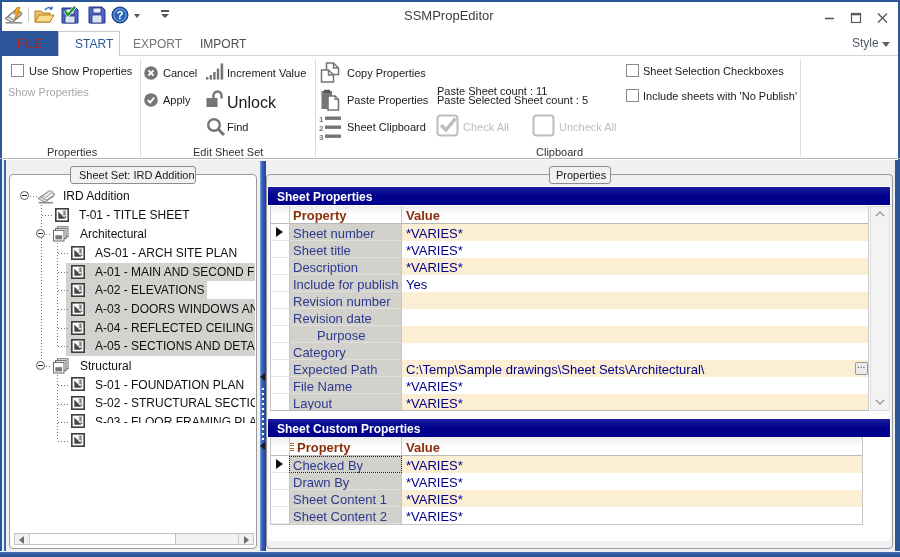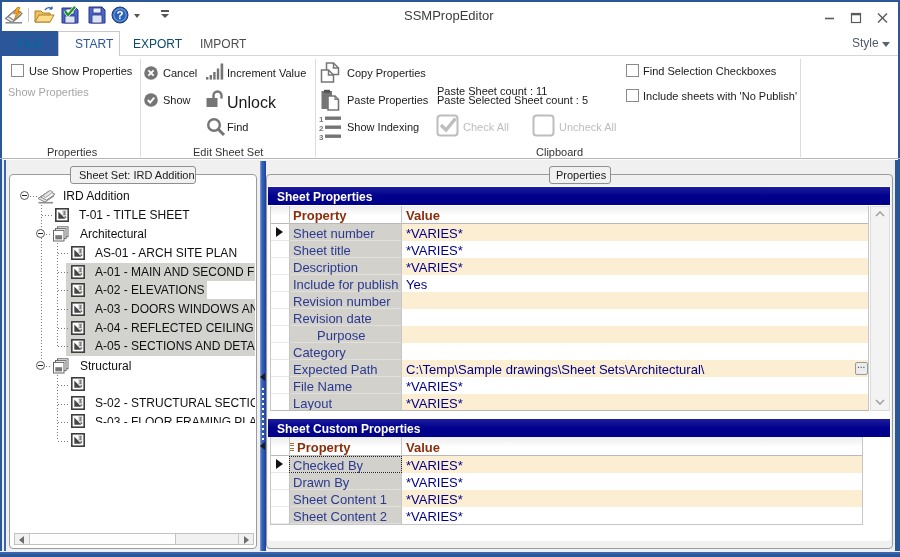--- a/index.html
+++ b/index.html
@@ -74,24 +74,24 @@
 <svg class="abs" style="left:823px;top:11px;" width="70" height="14" viewBox="0 0 70 14">
   <line x1="2" y1="7.5" x2="11" y2="7.5" stroke="#5a5a5a" stroke-width="1.6"></line>
   <rect x="28.5" y="2.5" width="9" height="9" fill="none" stroke="#5a5a5a" stroke-width="1.2"></rect>
   <line x1="28.5" y1="3.2" x2="37.5" y2="3.2" stroke="#5a5a5a" stroke-width="2.2"></line>
   <line x1="55" y1="2.5" x2="64" y2="11.5" stroke="#5a5a5a" stroke-width="1.4"></line>
   <line x1="64" y1="2.5" x2="55" y2="11.5" stroke="#5a5a5a" stroke-width="1.4"></line>
 </svg>
 
 <div class="abs" style="left:2px;top:55px;width:896px;height:1px;background:#d6d6d6;"></div>
 <div class="abs" style="left:2px;top:31px;width:56px;height:25px;background:#2b579a;"></div>
-<div class="txt" style="left:17px;top:37px;font-size:12px;color:#0369a1;">FILE</div>
+<div class="txt" style="left:17px;top:37px;font-size:12px;color:#b91c1c;">FILE</div>
 <div class="abs" style="left:58px;top:31px;width:62px;height:25px;background:#fff;border:1px solid #c9c9c9;border-bottom:none;"></div>
 <div class="txt" style="left:75px;top:37px;font-size:12px;color:#2b579a;">START</div>
-<div class="txt" style="left:133px;top:37px;font-size:12px;color:#0c4a6e;">EXPORT</div>
+<div class="txt" style="left:133px;top:37px;font-size:12px;color:#737373;">EXPORT</div>
 <div class="txt" style="left:200px;top:37px;font-size:12px;color:#4d4d4d;">IMPORT</div>
 <div class="txt" style="left:852px;top:36px;font-size:12px;color:#50596b;">Style</div>
 <div class="abs" style="left:882px;top:42px;width:0;height:0;border-left:4px solid transparent;border-right:4px solid transparent;border-top:5px solid #5a6470;"></div>
 
 <div class="abs" style="left:2px;top:56px;width:896px;height:102px;background:#fff;"></div>
 <div class="abs" style="left:0;top:158px;width:900px;height:1px;background:#b2b6bb;"></div>
 <div class="abs" style="left:140px;top:59px;width:1px;height:98px;background:#dcdcdc;"></div>
 <div class="abs" style="left:315px;top:59px;width:1px;height:98px;background:#dcdcdc;"></div>
 <div class="abs" style="left:800px;top:59px;width:1px;height:98px;background:#dcdcdc;"></div>
 <div id="ribbon">
@@ -114,21 +114,21 @@
     <rect x="11.8" y="6.5" width="2.4" height="11.1"></rect>
     <rect x="15.6" y="1.5" width="2.6" height="16.1"></rect>
   </g>
 </svg>
 <div class="txt" style="left:227px;top:67px;font-size:11px;color:#1a1a1a;">Increment Value</div>
 
 <svg class="abs" style="left:144px;top:93px;" width="14" height="14" viewBox="0 0 14 14">
   <circle cx="7" cy="7" r="6.8" fill="#757575"></circle>
   <path d="M3.8,7 L6.1,9.5 L10.2,4.6" fill="none" stroke="#fff" stroke-width="1.9"></path>
 </svg>
-<div class="txt" style="left:163px;top:94px;font-size:11px;color:#1a1a1a;">Show</div>
+<div class="txt" style="left:163px;top:94px;font-size:11px;color:#1a1a1a;">Apply</div>
 <svg class="abs" style="left:205px;top:89px;" width="20" height="20" viewBox="0 0 20 20">
   <rect x="1.5" y="9" width="11" height="9" fill="#757575"></rect>
   <path d="M8.5,9 L8.5,6.5 A4 4 0 0 1 16.5,6.5 L16.5,9.5" fill="none" stroke="#757575" stroke-width="2.4"></path>
 </svg>
 <div class="txt" style="left:227px;top:94px;font-size:16px;color:#1a1a1a;">Unlock</div>
 
 <svg class="abs" style="left:206px;top:117px;" width="20" height="20" viewBox="0 0 20 20">
   <circle cx="8" cy="8" r="5.8" fill="none" stroke="#757575" stroke-width="2.4"></circle>
   <line x1="12.3" y1="12.3" x2="18" y2="18" stroke="#757575" stroke-width="3"></line>
 </svg>
@@ -160,35 +160,35 @@
     <text x="0" y="8">1</text>
           <text x="0" y="17">2</text>
           <text x="0" y="26">3</text>
   </g>
   <g fill="#757575">
     <rect x="6" y="2.5" width="16" height="3.4"></rect>
     <rect x="6" y="11.5" width="16" height="3.4"></rect>
     <rect x="6" y="20.5" width="16" height="3.4"></rect>
   </g>
 </svg>
-<div class="txt" style="left:347px;top:121px;font-size:11px;color:#1a1a1a;">Show Indexing</div>
+<div class="txt" style="left:347px;top:121px;font-size:11px;color:#1a1a1a;">Sheet Clipboard</div>
 
 <svg class="abs" style="left:436px;top:114px;" width="23" height="23" viewBox="0 0 23 23">
   <rect x="1.5" y="1.5" width="20" height="20" rx="3" fill="#fff" stroke="#bdbdbd" stroke-width="2"></rect>
   <path d="M5,11 L10,16 L19.5,4.5" fill="none" stroke="#bdbdbd" stroke-width="3.4"></path>
 </svg>
 <div class="txt" style="left:463px;top:121px;font-size:11px;color:#bdbdbd;">Check All</div>
 <svg class="abs" style="left:532px;top:114px;" width="23" height="23" viewBox="0 0 23 23">
   <rect x="1.5" y="1.5" width="20" height="20" rx="3" fill="#fff" stroke="#bdbdbd" stroke-width="2"></rect>
 </svg>
 <div class="txt" style="left:559px;top:121px;font-size:11px;color:#bdbdbd;">Uncheck All</div>
 <div class="txt" style="left:536px;top:146px;font-size:11px;color:#333;">Clipboard</div>
 
 <div class="abs" style="left:626px;top:64px;width:13px;height:13px;background:#fff;border:1px solid #8a8a8a;"></div>
-<div class="txt" style="left:643px;top:65px;font-size:11px;color:#1a1a1a;">Find Selection Checkboxes</div>
+<div class="txt" style="left:643px;top:65px;font-size:11px;color:#1a1a1a;">Sheet Selection Checkboxes</div>
 <div class="abs" style="left:626px;top:89px;width:13px;height:13px;background:#fff;border:1px solid #8a8a8a;"></div>
 <div class="txt" style="left:643px;top:90px;font-size:11px;color:#1a1a1a;">Include sheets with 'No Publish'</div>
 </div>
 
 <div class="abs" style="left:9px;top:174px;width:248px;height:375px;background:#fff;border:1px solid #9b9b9b;border-radius:4px;"></div>
 <div class="abs" style="left:70px;top:166px;width:126px;height:18px;background:#f1f1f1;border:1px solid #8f8f8f;border-radius:3px;"></div>
 <div class="txt" style="left:79px;top:169px;font-size:11px;color:#1a1a1a;">Sheet Set: IRD Addition</div>
 <div id="tree">
 
 <div class="abs" style="left:66px;top:263px;width:189px;height:93px;background:#d2d2cf;"></div>
@@ -276,20 +276,21 @@
 <div class="txt trt" style="left:63px;top:189px;">IRD Addition</div>
 <div class="txt trt" style="left:79px;top:208px;">T-01 - TITLE SHEET</div>
 <div class="txt trt" style="left:80px;top:227px;">Architectural</div>
 <div class="txt trt" style="left:95px;top:246px;">AS-01 - ARCH SITE PLAN</div>
 <div class="txt trt" style="left:95px;top:265px;">A-01 - MAIN AND SECOND FLOOR</div>
 <div class="txt trt" style="left:95px;top:283px;">A-02 - ELEVATIONS</div>
 <div class="txt trt" style="left:95px;top:302px;">A-03 - DOORS WINDOWS AND S</div>
 <div class="txt trt" style="left:95px;top:321px;">A-04 - REFLECTED CEILING PLA</div>
 <div class="txt trt" style="left:95px;top:339px;">A-05 - SECTIONS AND DETAILS</div>
 <div class="txt trt" style="left:80px;top:359px;">Structural</div>
+<div class="txt trt" style="left:95px;top:378px;">S-01 - FOUNDATION PLAN</div>
 <div class="txt trt" style="left:95px;top:396px;">S-02 - STRUCTURAL SECTIONS</div>
 <div class="txt trt" style="left:95px;top:415px;">S-03 - FLOOR FRAMING PLANS</div>
 <div class="txt trt" style="left:95px;top:434px;">S-04 - STRUCTURAL SECTIONS</div>
 </div>
 
 <div class="abs" style="left:14px;top:533px;width:240px;height:12px;background:#f1f1f1;border:1px solid #c2c2c2;"></div>
 <div class="abs" style="left:29px;top:534px;width:1px;height:10px;background:#c9c9c9;"></div>
 <div class="abs" style="left:238px;top:534px;width:1px;height:10px;background:#c9c9c9;"></div>
 <div class="abs" style="left:30px;top:534px;width:146px;height:10px;background:#fdfdfd;border-right:1px solid #c2c2c2;"></div>
 <div class="abs" style="left:19px;top:536px;width:0;height:0;border-top:4px solid transparent;border-bottom:4px solid transparent;border-right:5px solid #6e6e6e;"></div>

